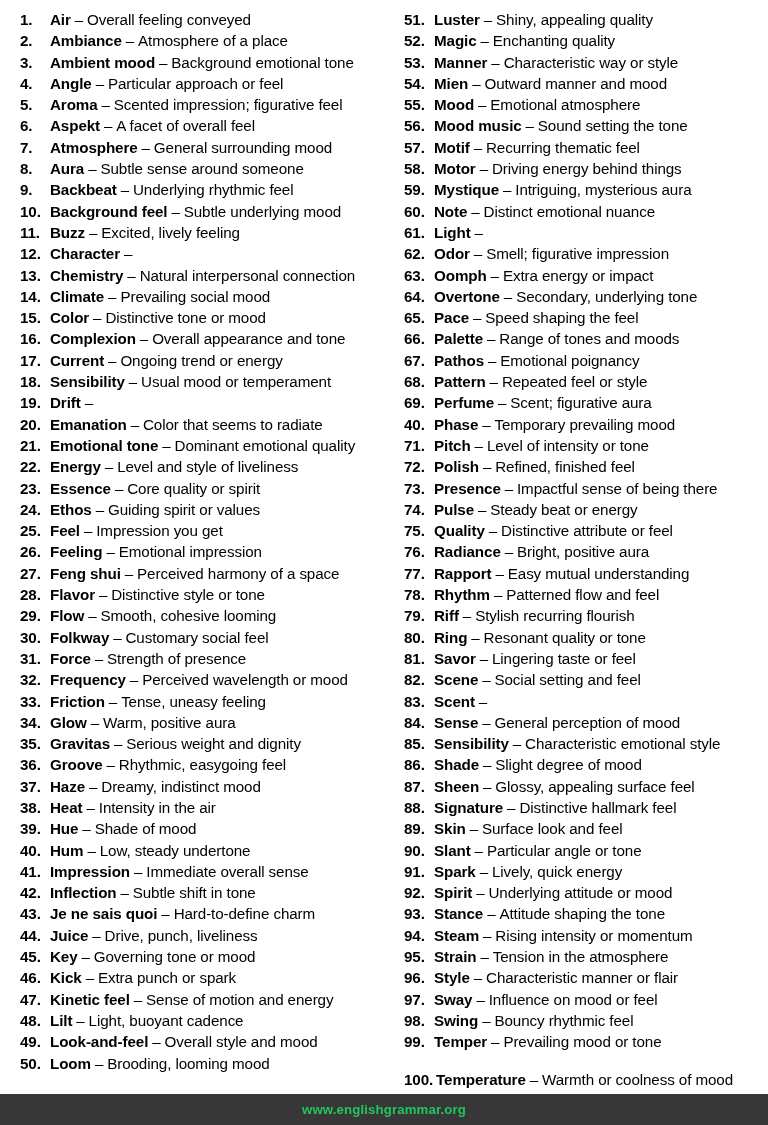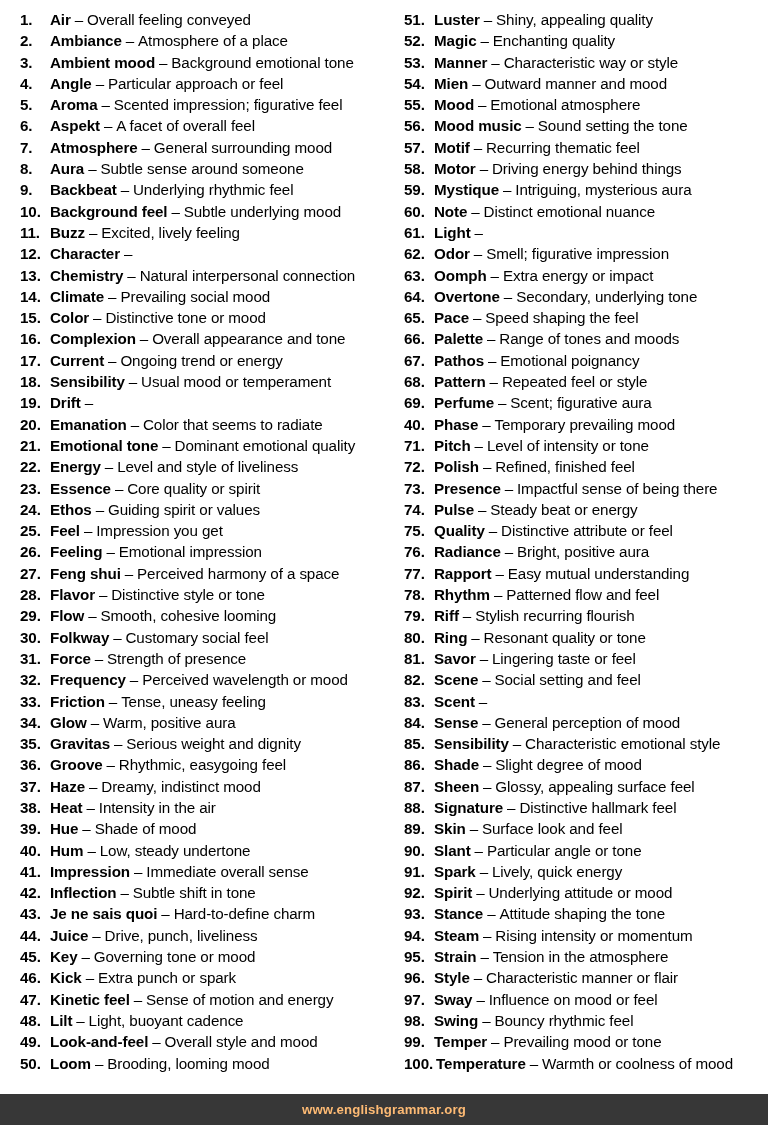--- a/index.html
+++ b/index.html
@@ -65,20 +65,21 @@
     flex: 0 0 auto;
     width: 30px;
     font-weight: bold;
     font-size: 15.2px;
     color: #000000;
     text-align: left;
   }
 
   .num.wide {
     width: 32px;
+    margin-top: 16px;
   }
 
   .term {
     font-weight: bold;
     color: #000000;
     margin-right: 0.26em;
   }
 
   .dash {
     color: #000000;
@@ -96,21 +97,21 @@
     top: 1094px;
     width: 768px;
     height: 31px;
     background: #373737;
     display: flex;
     align-items: center;
     justify-content: center;
   }
 
   #footer-bar .site {
-    color: #fdba74;
+    color: #22c55e;
     font-weight: bold;
     font-size: 13.2px;
     letter-spacing: 0.15px;
     font-family: "Liberation Sans", sans-serif;
   }
 </style>
 </head>
 <body>
 
 <div id="sheet">

